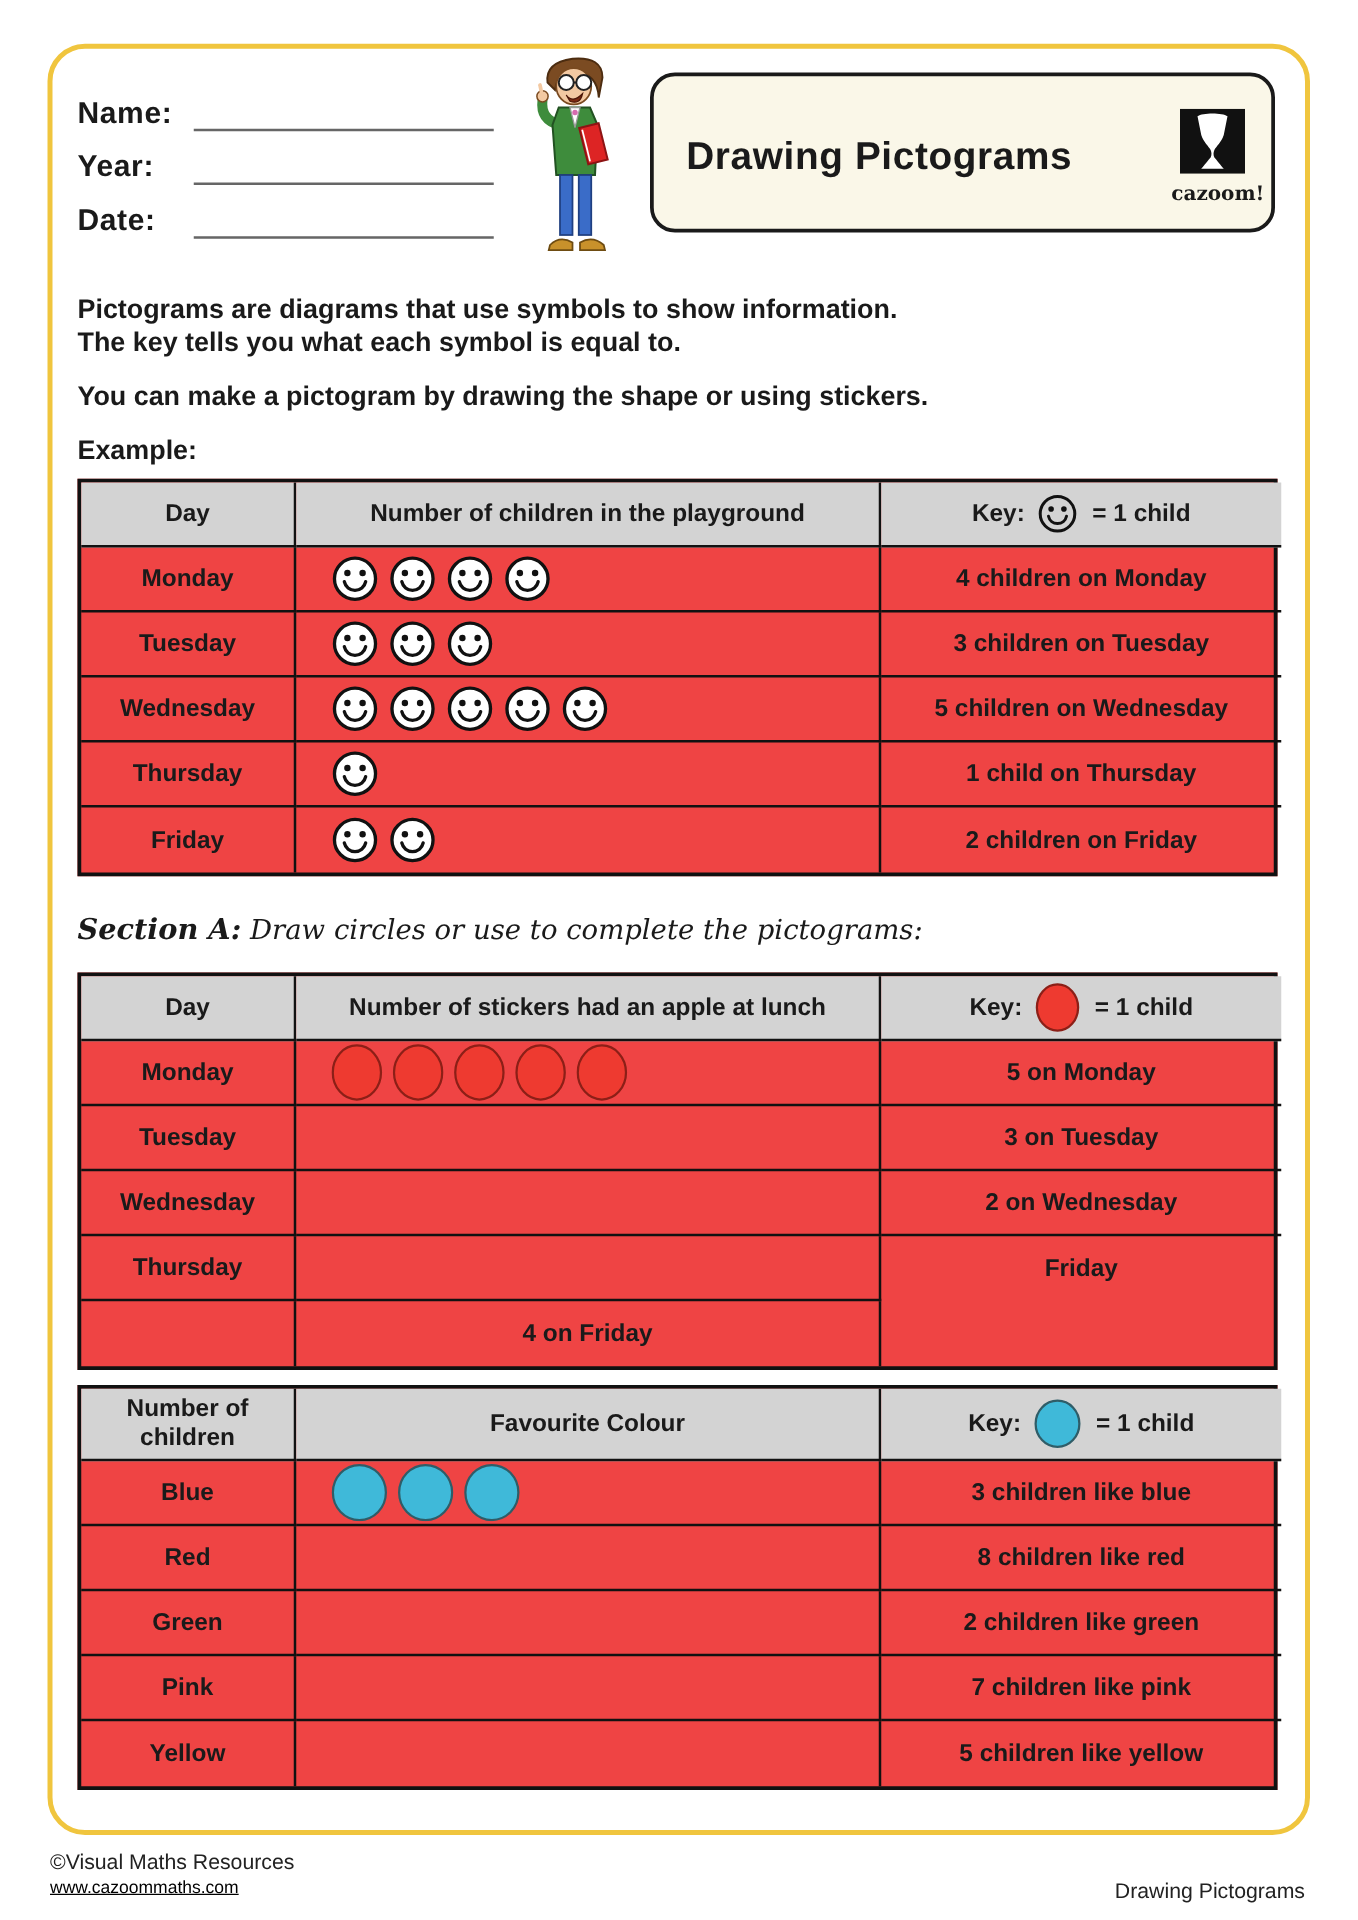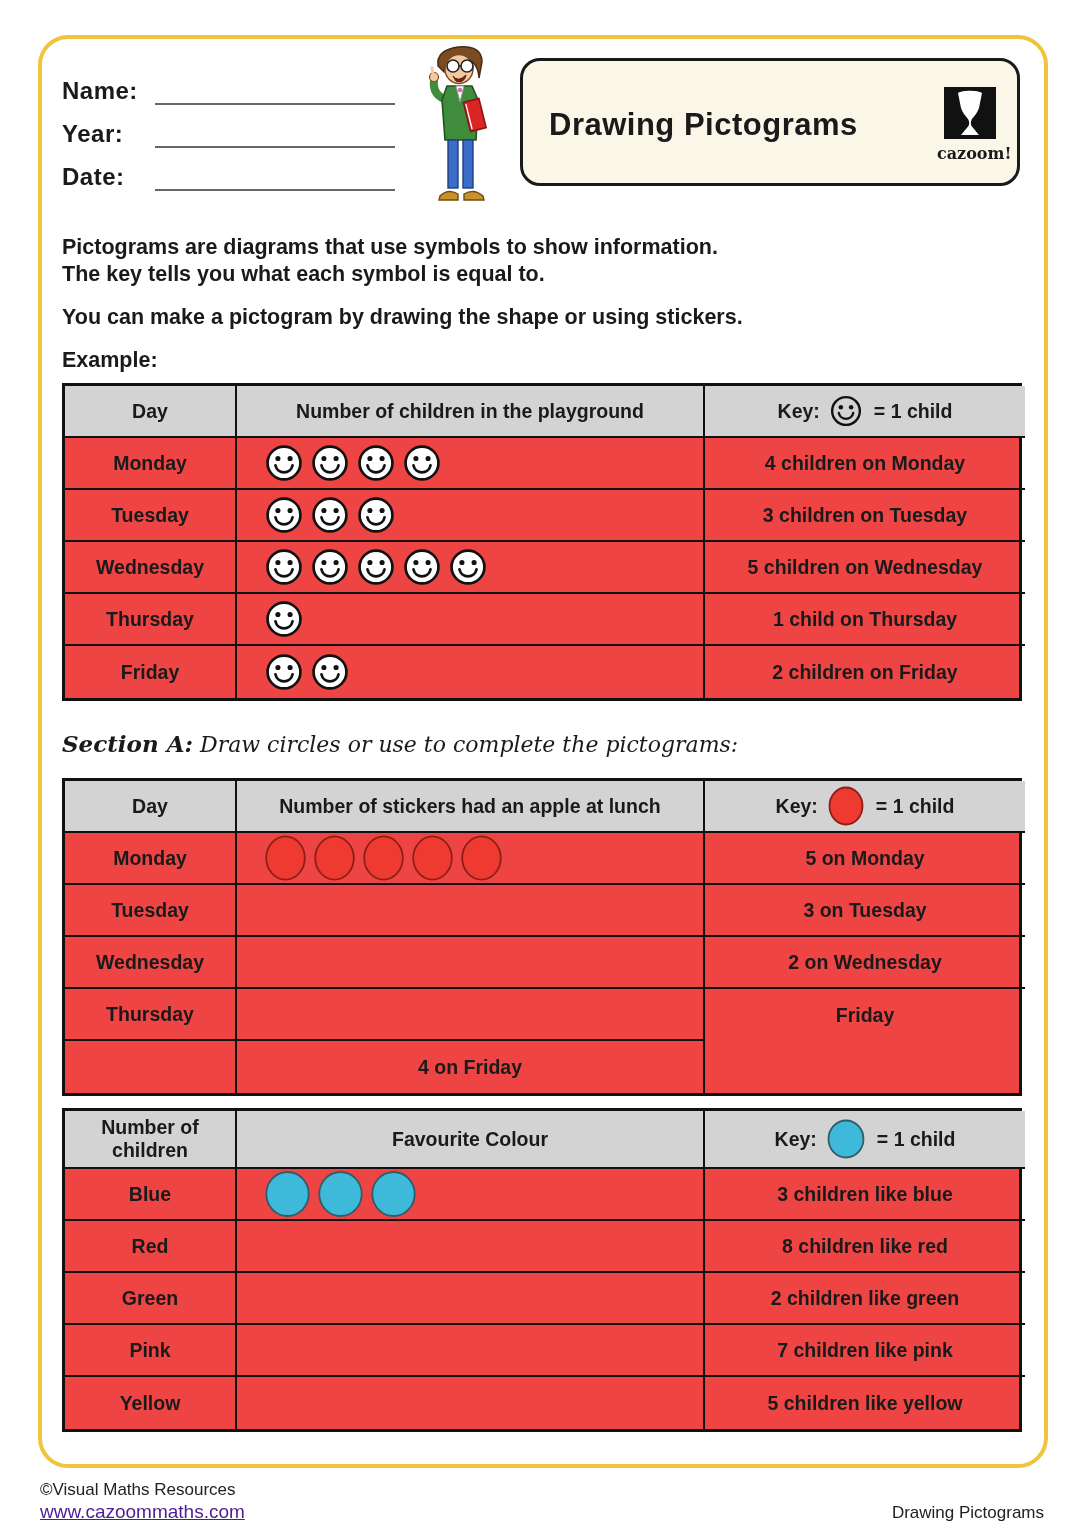--- a/index.html
+++ b/index.html
@@ -62,21 +62,21 @@
   .key-cell { gap:10px; }
   .key-cell .eq { margin-left:2px; }
 
   #example-table { top:383px; grid-template-rows:52px repeat(5, 52px); }
   #apple-table   { top:778px; grid-template-rows:52px repeat(5, 52px); }
   #colour-table  { top:1108px; grid-template-rows:58px repeat(5, 52px); }
   #colour-table .hdr.col1 { padding:0 28px; }
 
   
   .footer-copy { position:absolute; left:40px; top:1480px; font-size:17px; color:#222; }
-  .footer-link { position:absolute; left:40px; top:1501px; font-size:19px; color:#4c1d95; text-decoration:underline; }
+  .footer-link { position:absolute; left:40px; top:1501px; font-size:14px; color:#000000; text-decoration:underline; }
   .footer-right { position:absolute; right:42px; top:1503px; font-size:17px; color:#222; }
 </style>
 </head>
 <body>
 
 <div class="sheet">
   <div class="page-border"></div>
 
   <div class="name-block">
     <div class="field-row">

